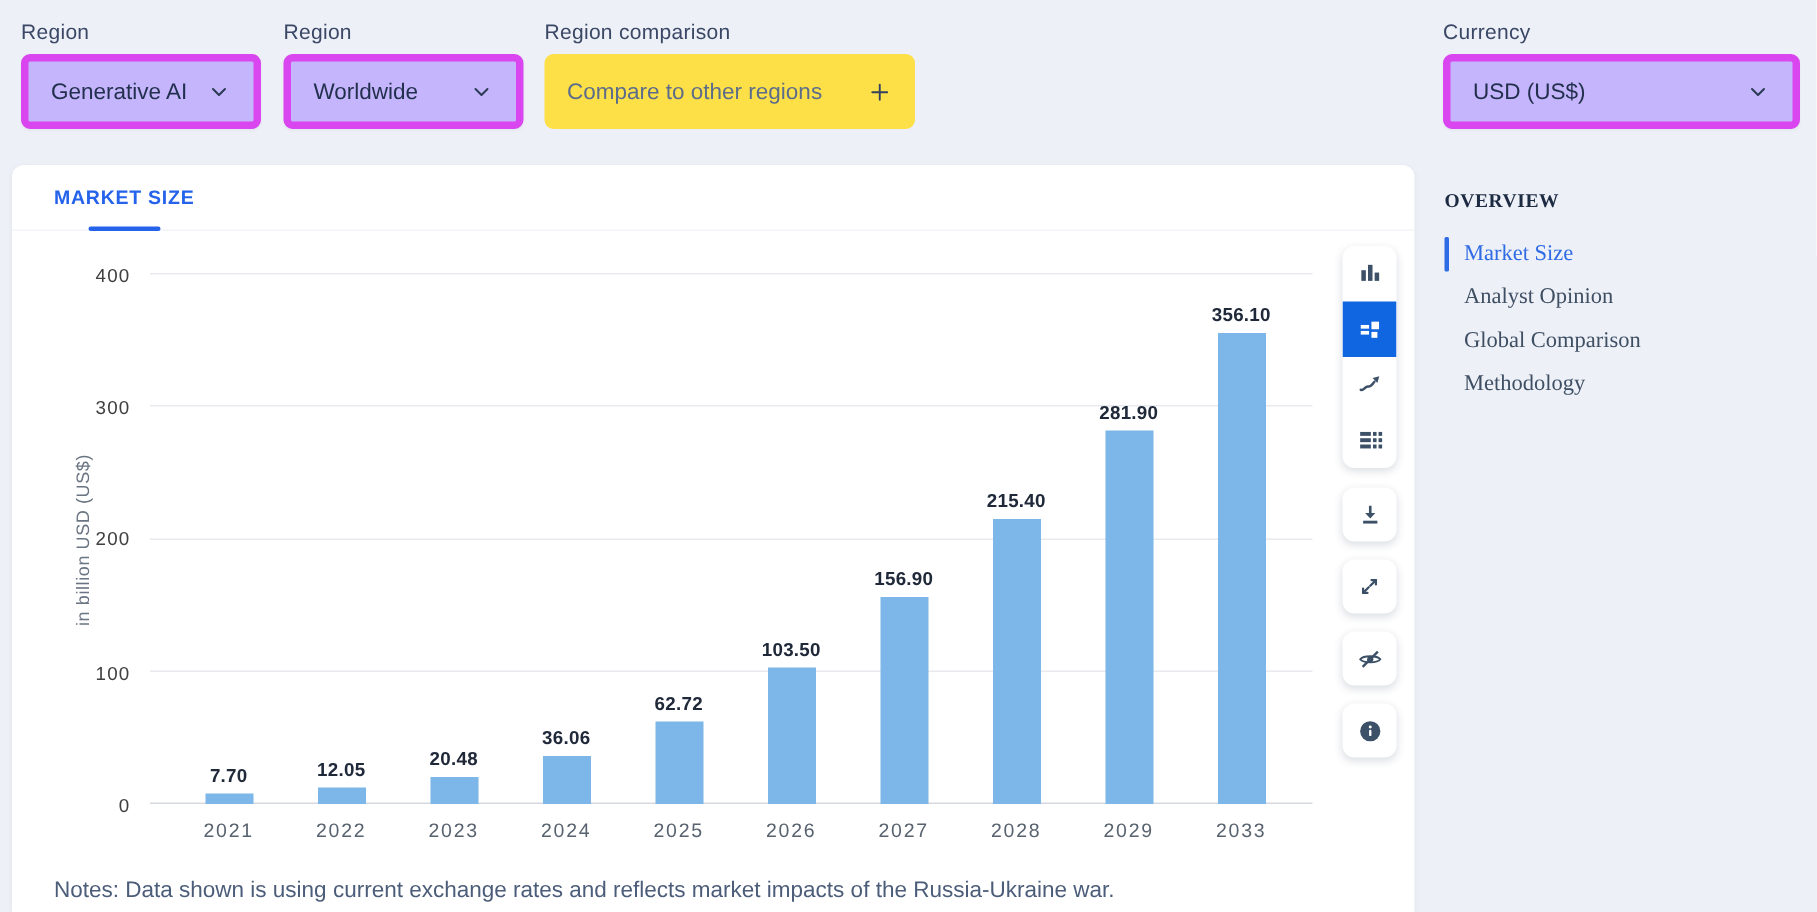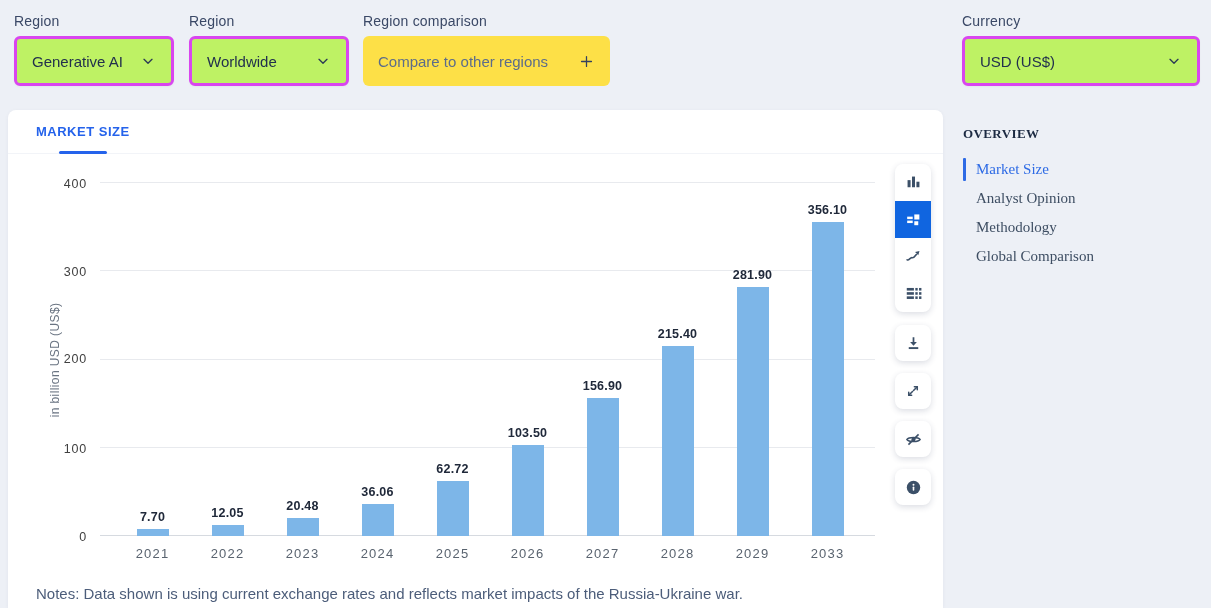--- a/index.html
+++ b/index.html
@@ -12,21 +12,21 @@
   :root{
     --accent:#1065e0;
     --tab-active:#2563eb;
     --nav-active:#2e6be5;
     --icon:#3c5068;
   }
   
   .filter-group{position:absolute;top:13px;}
   .filter-label{font-size:14px;color:#3a4866;margin-bottom:7px;letter-spacing:.2px;}
   .select-box{
-    height:50px;background:#bef264;border:3px solid #d946ef;border-radius:6px;
+    height:50px;background:#c4b5fd;border:5px solid #d946ef;border-radius:6px;
     box-shadow:0 1px 2px rgba(25,39,70,.04);
     display:flex;align-items:center;justify-content:space-between;
     padding:0 15px;box-sizing:border-box;cursor:pointer;
     font-size:15px;color:#22304d;
   }
   .fg-market{left:14px;}  .fg-market .select-box{width:160px;}
   .fg-region{left:189px;} .fg-region .select-box{width:160px;}
   .fg-compare{left:363px;}
   .fg-compare .select-box{
     width:247px;background:#fde047;border:none;box-shadow:none;color:#5c6c8a;
@@ -297,16 +297,16 @@
   </div>
 
   <div class="notes">Notes: Data shown is using current exchange rates and reflects market impacts of the Russia-Ukraine war.</div>
 </div>
 
 <div class="sidebar">
   <div class="sidebar-title">OVERVIEW</div>
   <div>
       <div class="nav-item active">Market Size</div>
       <div class="nav-item">Analyst Opinion</div>
+      <div class="nav-item">Global Comparison</div>
       <div class="nav-item">Methodology</div>
-      <div class="nav-item">Global Comparison</div>
     </div>
 </div>
 
 </body></html>

